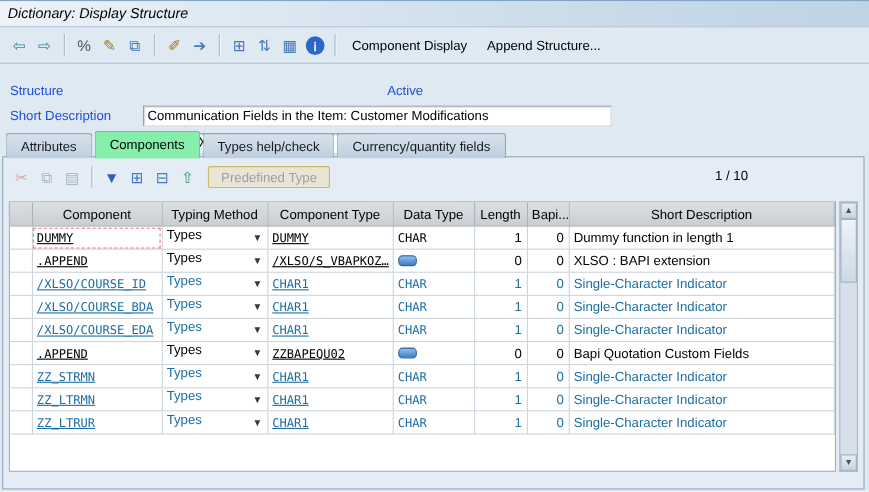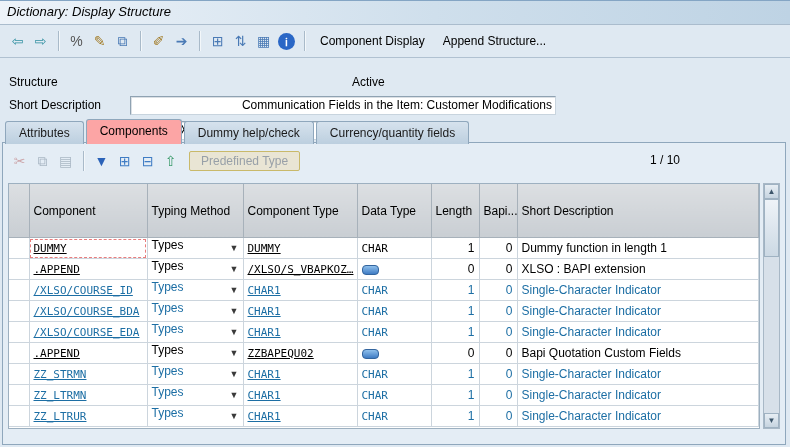--- a/index.html
+++ b/index.html
@@ -15,48 +15,48 @@
   .main-toolbar{position:absolute;top:25px;left:0;right:0;height:32px;
     background:#dfe9f2;border-bottom:1px solid #b0c1d1;display:flex;align-items:center;padding-left:6px;}
   .tbicon{width:21px;height:21px;display:inline-flex;align-items:center;justify-content:center;
     font-size:14px;margin:0 1px;border-radius:2px;cursor:default;flex:0 0 auto;}
   .tbicon.round{border-radius:50%;width:17px;height:17px;margin:0 3px;font-size:11px;font-weight:bold;}
   .tbicon.disabled{opacity:.45;}
   .tbsep{width:1px;height:20px;background:#a9bac9;box-shadow:1px 0 0 #f3f7fa;margin:0 6px;flex:0 0 auto;}
   .tbbtn{margin:0 9px;font-size:12px;color:#000;white-space:nowrap;cursor:default;}
 
   
-  .flabel{position:absolute;font-size:12px;color:#000000;}
+  .flabel{position:absolute;font-size:12px;color:#1d4ed8;}
   .ffield{position:absolute;height:17px;background:#ffffff;border:1px solid #8fa2b2;
     border-bottom-color:#c8d4de;border-right-color:#c8d4de;
     box-shadow:inset 1px 1px 0 rgba(110,130,150,.25);
     font-size:12px;line-height:17px;padding:0 3px;color:#000;}
   .mono{font-family:"DejaVu Sans Mono",monospace;}
 
   
   .tabstrip{position:absolute;top:119px;left:5px;z-index:3;}
   .tab{display:inline-block;height:22px;line-height:22px;padding:0 13px;font-size:12px;
     background:linear-gradient(#d6e2ed,#bccfdf);border:1px solid #8fa7bc;border-bottom:none;
     border-radius:3px 3px 0 0;margin-right:2px;vertical-align:bottom;cursor:default;color:#1a1a1a;}
-  .tab.active{background:#fca5a5;height:24px;line-height:23px;color:#000;}
+  .tab.active{background:#86efac;height:24px;line-height:23px;color:#000;}
 
   
   .panel{position:absolute;top:142px;left:2px;width:784px;height:303px;
     background:#e4edf5;border:1px solid #8fa7bc;box-sizing:border-box;}
   .ttoolbar{position:absolute;top:6px;left:5px;right:5px;height:24px;display:flex;align-items:center;}
   .pdt{height:20px;line-height:18px;padding:0 11px;font-size:12px;color:#98a0a8;
     background:#e9e5d4;border:1px solid #c9b96a;border-radius:2px;margin-left:7px;box-sizing:border-box;white-space:nowrap;}
   .pos{position:absolute;left:642px;top:4px;font-size:12px;color:#000;}
 
   
   .twrap{position:absolute;top:40px;left:5px;width:752px;height:246px;background:#fff;
     border:1px solid #9db0c0;box-sizing:border-box;overflow:hidden;}
   table.grid{border-collapse:collapse;table-layout:fixed;width:100%;font-size:12px;}
   table.grid th{background:linear-gradient(#dcdfe2,#c9ced3);border-right:1px solid #a7b1ba;
-    border-bottom:1px solid #a7b1ba;font-weight:normal;text-align:left;padding:16px 4px;height:21px;
+    border-bottom:1px solid #a7b1ba;font-weight:normal;text-align:center;padding:0 4px;height:21px;
     font-size:12px;color:#000;white-space:nowrap;overflow:hidden;}
   table.grid td{border-right:1px solid #ccd5dd;border-bottom:1px solid #ccd5dd;height:20px;
     padding:0 4px;white-space:nowrap;overflow:hidden;background:#fff;}
   td.sel{background:#c9d6e2;border-right:1px solid #a2b4c3;border-bottom:1px solid #a2b4c3;}
   tr.blue td{color:#1c6ea4;} tr.black td{color:#000;}
   .cellmono{font-family:"DejaVu Sans Mono",monospace;font-size:11px;}
   .u{text-decoration:underline;}
   .num{text-align:right;}
   .cursorcell{outline:1px dashed #e87d7d;outline-offset:-2px;}
   .dd{float:right;color:#3a3a3a;font-size:9px;line-height:20px;margin-left:2px;cursor:default;}
@@ -101,24 +101,24 @@
         <span class="tbbtn">Component Display</span>
         <span class="tbbtn">Append Structure...</span>
       </span>
   </div>
 
   <span class="flabel" style="top:75px;left:9px;">Structure</span>
   <input class="ffield mono" style="top: 73px; left: 126px; width: 208px; margin-top: 48px;" readonly="" value="VBAPKOZX">
   <span class="flabel" style="top:75px;left:352px;">Active</span>
 
   <span class="flabel" style="top:98px;left:9px;">Short Description</span>
-  <input class="ffield" style="top: 96px; left: 130px; width: 418px; text-align: right;" readonly="" value="Communication Fields in the Item: Customer Modifications">
+  <input class="ffield" style="top: 96px; left: 130px; width: 418px;" readonly="" value="Communication Fields in the Item: Customer Modifications">
 
   <div class="tabstrip">
-    <span class="tab">Attributes</span><span class="tab active">Components</span><span class="tab">Dummy help/check</span><span class="tab">Currency/quantity fields</span>
+    <span class="tab">Attributes</span><span class="tab active">Components</span><span class="tab">Types help/check</span><span class="tab">Currency/quantity fields</span>
   </div>
 
   <div class="panel">
 
     <div class="ttoolbar">
       <span id="tt-icons" style="display:flex;align-items:center;">
           <span class="tbicon disabled" style="color: rgb(176, 80, 80);">✂</span>
           <span class="tbicon disabled" style="color: rgb(100, 120, 138);">⧉</span>
           <span class="tbicon disabled" style="color: rgb(100, 120, 138);">▤</span>
           <span class="tbsep"></span>

